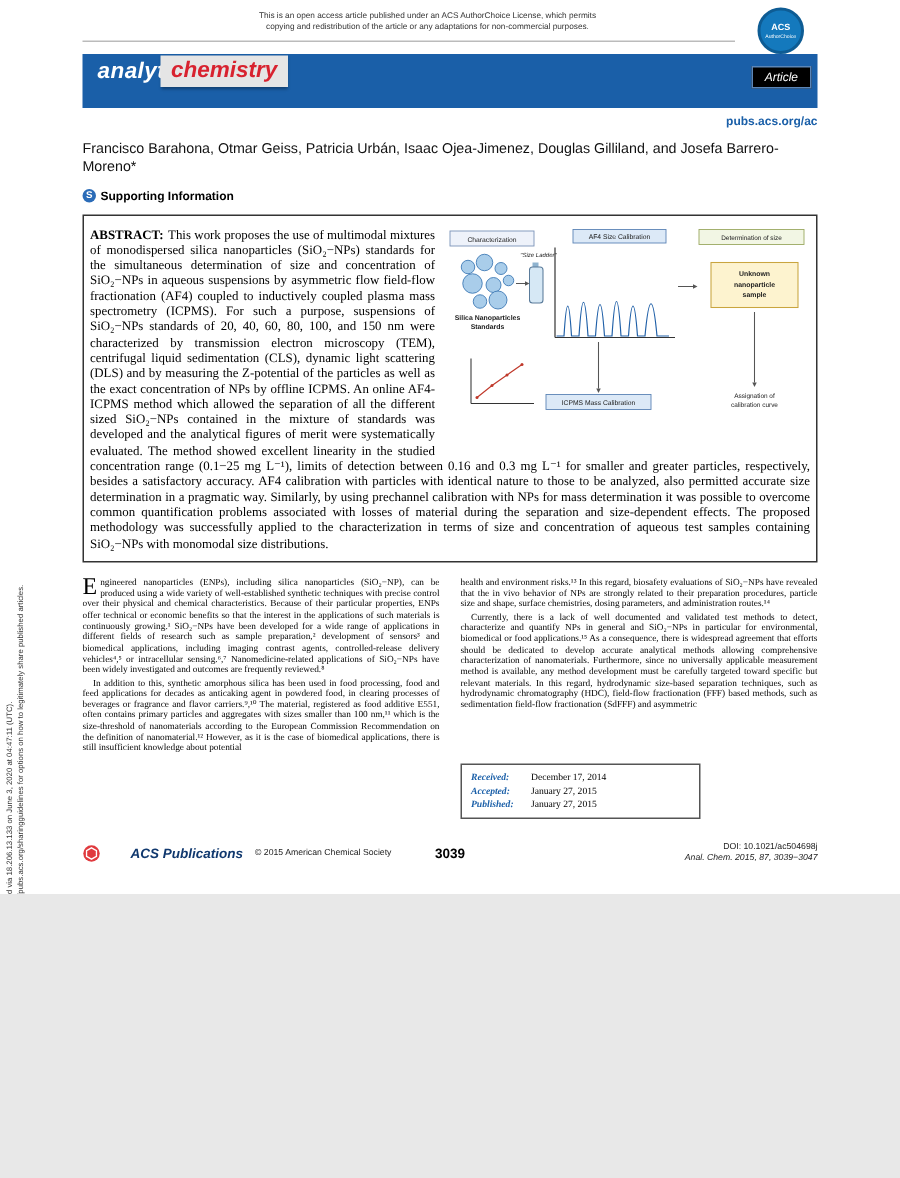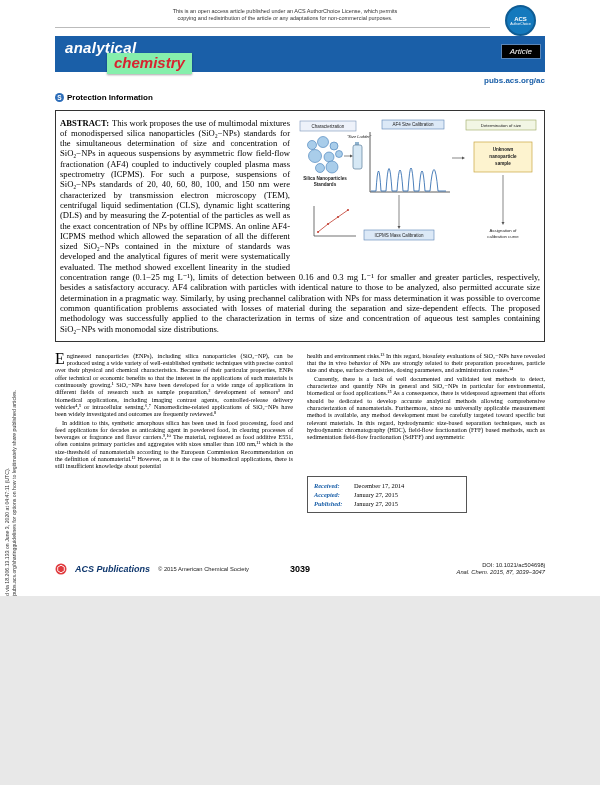--- a/index.html
+++ b/index.html
@@ -16,21 +16,21 @@
     align-items:center; justify-content:center; text-align:center; }
   .badge-ac .b1 { font-size:6px; font-weight:bold; line-height:6px; }
   .badge-ac .b2 { font-size:3.4px; line-height:4px; }
   .badge-oa { position:absolute; left:509px; top:40px; width:23px; height:23px; border-radius:50%;
     background:linear-gradient(180deg,#e8e04a 0%,#b9cf3a 55%,#7fb23c 100%); border:1px solid #8aa52e; }
 
   
   .header-bar { position:relative; margin:8px 55px 0; height:36px; background:#1a5fa8; }
   .logo-analytical { position:absolute; left:10px; top:3px; color:#fff; font-style:italic; font-weight:bold;
     font-size:15px; letter-spacing:0.3px; }
-  .logo-chem-box { position:absolute; left:52px; top:17px; background:#86efac; padding:1px 7px 2px;
+  .logo-chem-box { position:absolute; left:52px; top:1px; background:#e5e5e5; padding:1px 7px 2px;
     box-shadow:0 1px 2px rgba(0,0,0,.35); }
   .logo-chem-box span { color:#d8222f; font-style:italic; font-weight:bold; font-size:15px; }
   .article-box { position:absolute; right:4px; top:8px; background:#000000; border:1px solid #5b86b8;
     color:#fff; font-style:italic; font-size:8px; padding:2px 8px; }
   .pubs-url { margin:4px 55px 0; text-align:right; font-weight:bold; font-size:8px; color:#1a5fa8; }
 
   .main { margin:0 55px; width:490px; }
   .title { margin-top:16px; font-weight:bold; font-size:15.5px; line-height:19px; color:#000; }
   .authors { margin-top:9px; font-size:9.5px; line-height:12px; color:#111; }
   .affiliation { margin-top:6px; font-family:"Liberation Serif", serif; font-size:7.5px; line-height:9.2px; color:#111; }
@@ -53,21 +53,21 @@
     text-align:justify; color:#000; }
   .col p { margin:0; }
   .col p.indent { text-indent:7px; margin-top:1px; }
   .dropcap { float:left; font-size:16px; line-height:13.5px; padding-right:2px; }
   .col2-text { height:118px; overflow:hidden; }
   .dates-box { margin-top:6px; border:1px solid #555; padding:4px 6px; width:160px; font-size:6.4px; line-height:9px; }
   .date-label { display:inline-block; width:40px; color:#1a5fa8; font-weight:bold; font-style:italic; }
 
   
   .footer { position:absolute; left:55px; right:55px; bottom:20px; display:flex; align-items:center; }
-  .footer-logo { display:flex; align-items:center; gap:8px; }
+  .footer-logo { display:flex; align-items:center; gap:20px; }
   .footer-logo .logo-text { font-weight:bold; font-style:italic; font-size:9px; color:#10386e; }
   .copyright { font-size:5.8px; color:#222; margin-left:8px; }
   .page-num { position:absolute; left:50%; transform:translateX(-50%); font-weight:bold; font-size:9px; }
   .doi-block { margin-left:auto; text-align:right; font-size:5.8px; line-height:7px; color:#222; }
   .doi-block .cit { font-style:italic; }
 
   
   .side-note { position:absolute; left:4px; top:622px; width:532px; transform:rotate(-90deg);
     transform-origin:0 0; font-size:5.2px; line-height:6.6px; color:#333; }
 </style>
@@ -91,24 +91,25 @@
   <div class="header-bar">
     <div class="logo-analytical">analytical</div>
     <div class="logo-chem-box">
       <span>chemistry</span>
     </div>
     <div class="article-box">Article</div>
   </div>
   <div class="pubs-url">pubs.acs.org/ac</div>
 
   <div class="main">
+    <div class="authors">Francisco Barahona, Otmar Geiss, Patricia Urbán, Isaac Ojea-Jimenez, Douglas Gilliland, and Josefa Barrero-Moreno*</div>
 
     <div class="supporting">
       <span class="si-icon">S</span>
-      <span class="si-label">Protection Information</span>
+      <span class="si-label">Supporting Information</span>
     </div>
 
     <div class="abstract-box">
       <svg class="abs-figure" viewBox="0 0 242 142">
 
         <rect x="2" y="3" width="56" height="10" fill="#eef2fa" stroke="#7a93b8" stroke-width="0.6"></rect>
         <text x="30" y="10" font-size="4.5" text-anchor="middle">Characterization</text>
 
         <g fill="#a9cdea" stroke="#3f7ab5" stroke-width="0.6">
           <circle cx="14" cy="27" r="4.5"></circle>

